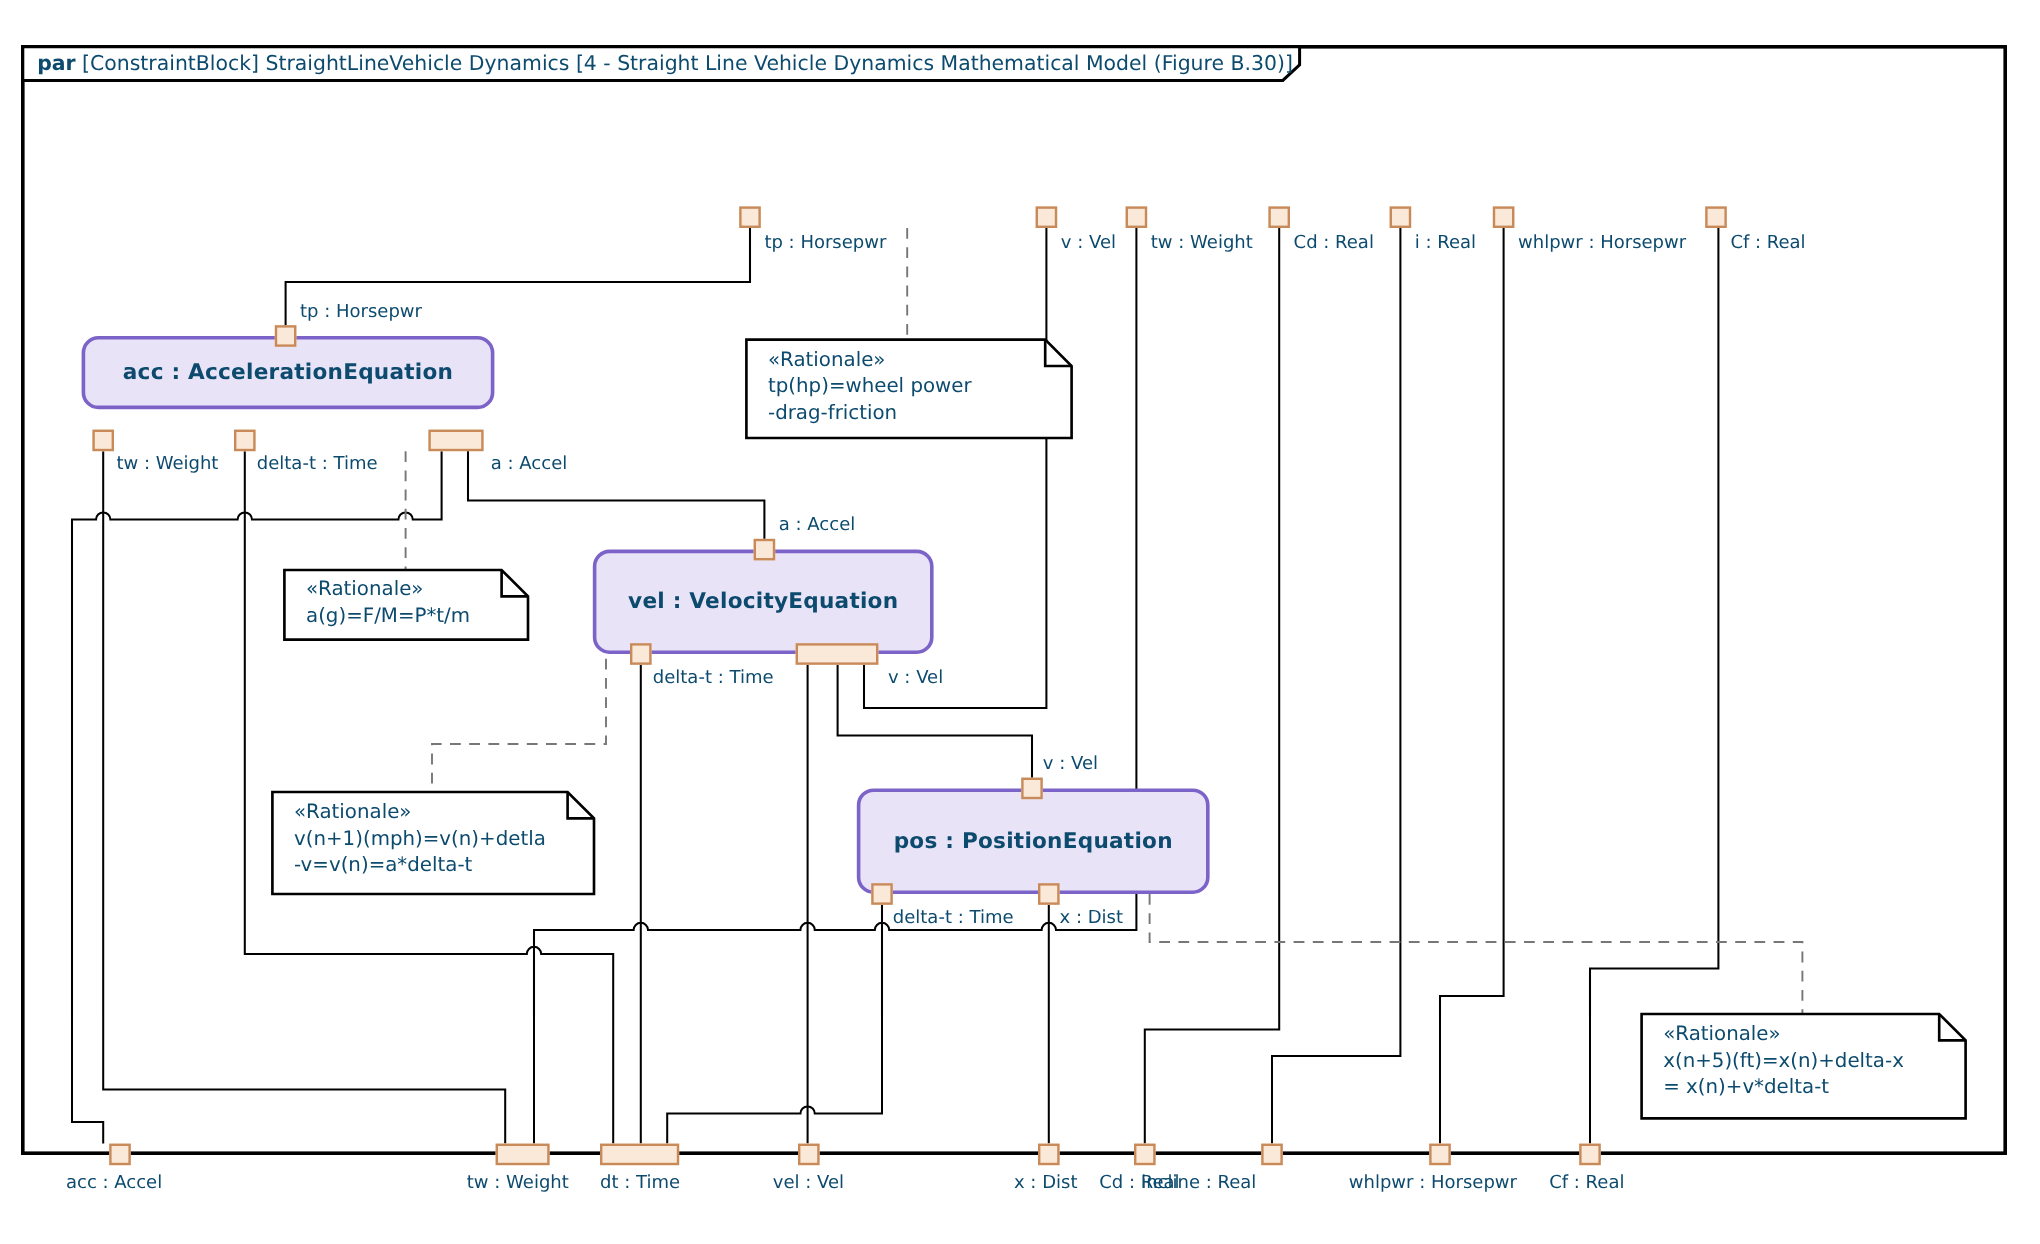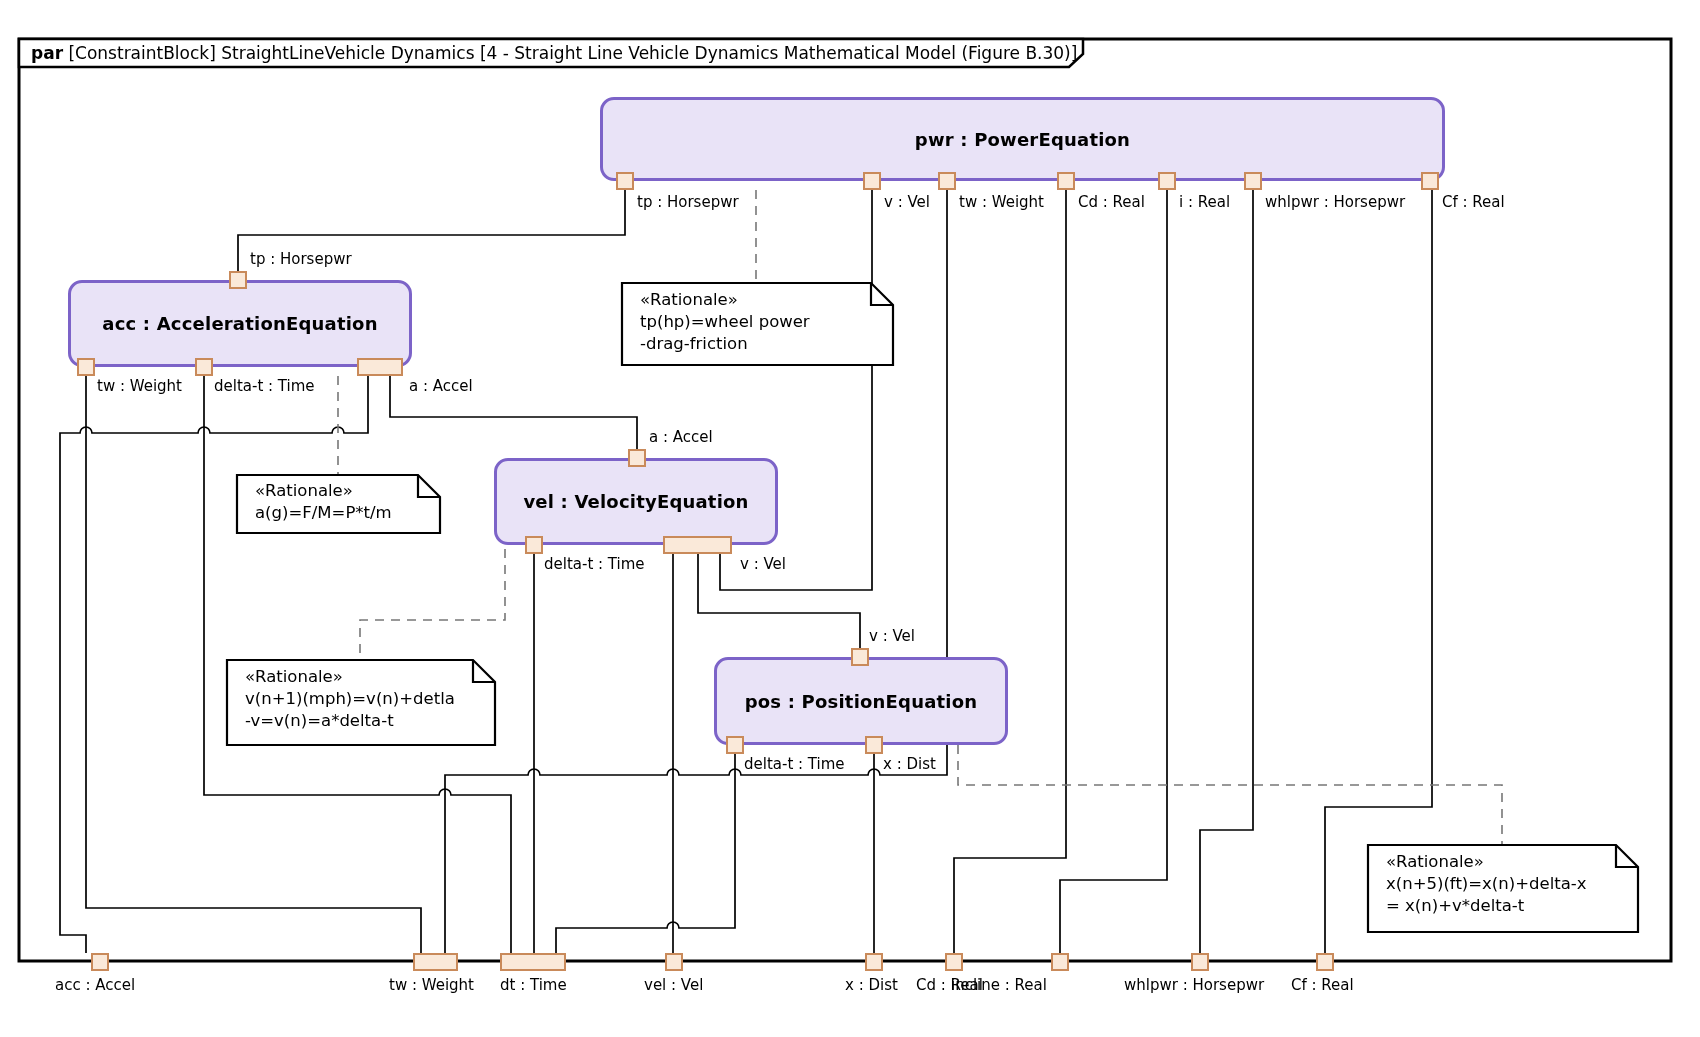--- a/index.html
+++ b/index.html
@@ -1,18 +1,18 @@
 <!DOCTYPE html>
 <html><head>
 <meta charset="utf-8">
 <style>
   html,body { margin:0; padding:0; background:#ffffff; }
   #canvas {
     position:relative; width:1700px; height:1037px; background:#ffffff;
-    font-family:"DejaVu Sans", "Liberation Sans", sans-serif; color:#000000;
+    font-family:"DejaVu Sans", "Liberation Sans", sans-serif; color:#0c4a6e;
     overflow:hidden;
   }
   #diagram-svg { position:absolute; left:0; top:0; }
   .block {
     position:absolute; background:#e9e3f7; border:3px solid #7c63c8;
     border-radius:14px; box-sizing:border-box;
     display:flex; align-items:center; justify-content:center;
     font-weight:bold; font-size:18px; letter-spacing:.2px;
   }
   .port {
@@ -70,24 +70,21 @@
       <path d="M 473,660 L 473,682 L 495,682" fill="none"></path>
       <path d="M 1368,845 L 1616,845 L 1638,867 L 1638,932 L 1368,932 Z"></path>
       <path d="M 1616,845 L 1616,867 L 1638,867" fill="none"></path>
     </g>
   </svg>
 
   <div class="tabtext">
     <span class="kw">par</span><span> [ConstraintBlock] StraightLineVehicle Dynamics [4 - Straight Line Vehicle Dynamics Mathematical Model (Figure B.30)]</span>
   </div>
 
-  <div class="block" style="left:600px;top:97px;width:845px;height:84px;">
-    <span>pwr : PowerEquation</span>
-  </div>
-  <div class="block" style="left:68px;top:280px;width:344px;height:87px;">
+  <div class="block" style="left:68px;top:280px;width:344px;height:61px;">
     <span>acc : AccelerationEquation</span>
   </div>
   <div class="block" style="left:714px;top:657px;width:294px;height:88px;">
     <span>pos : PositionEquation</span>
   </div>
   <div class="block" style="left:494px;top:458px;width:284px;height:87px;">
     <span>vel : VelocityEquation</span>
   </div>
 
   <div class="port" style="left:616px;top:172px;width:18px;height:18px;"></div>

